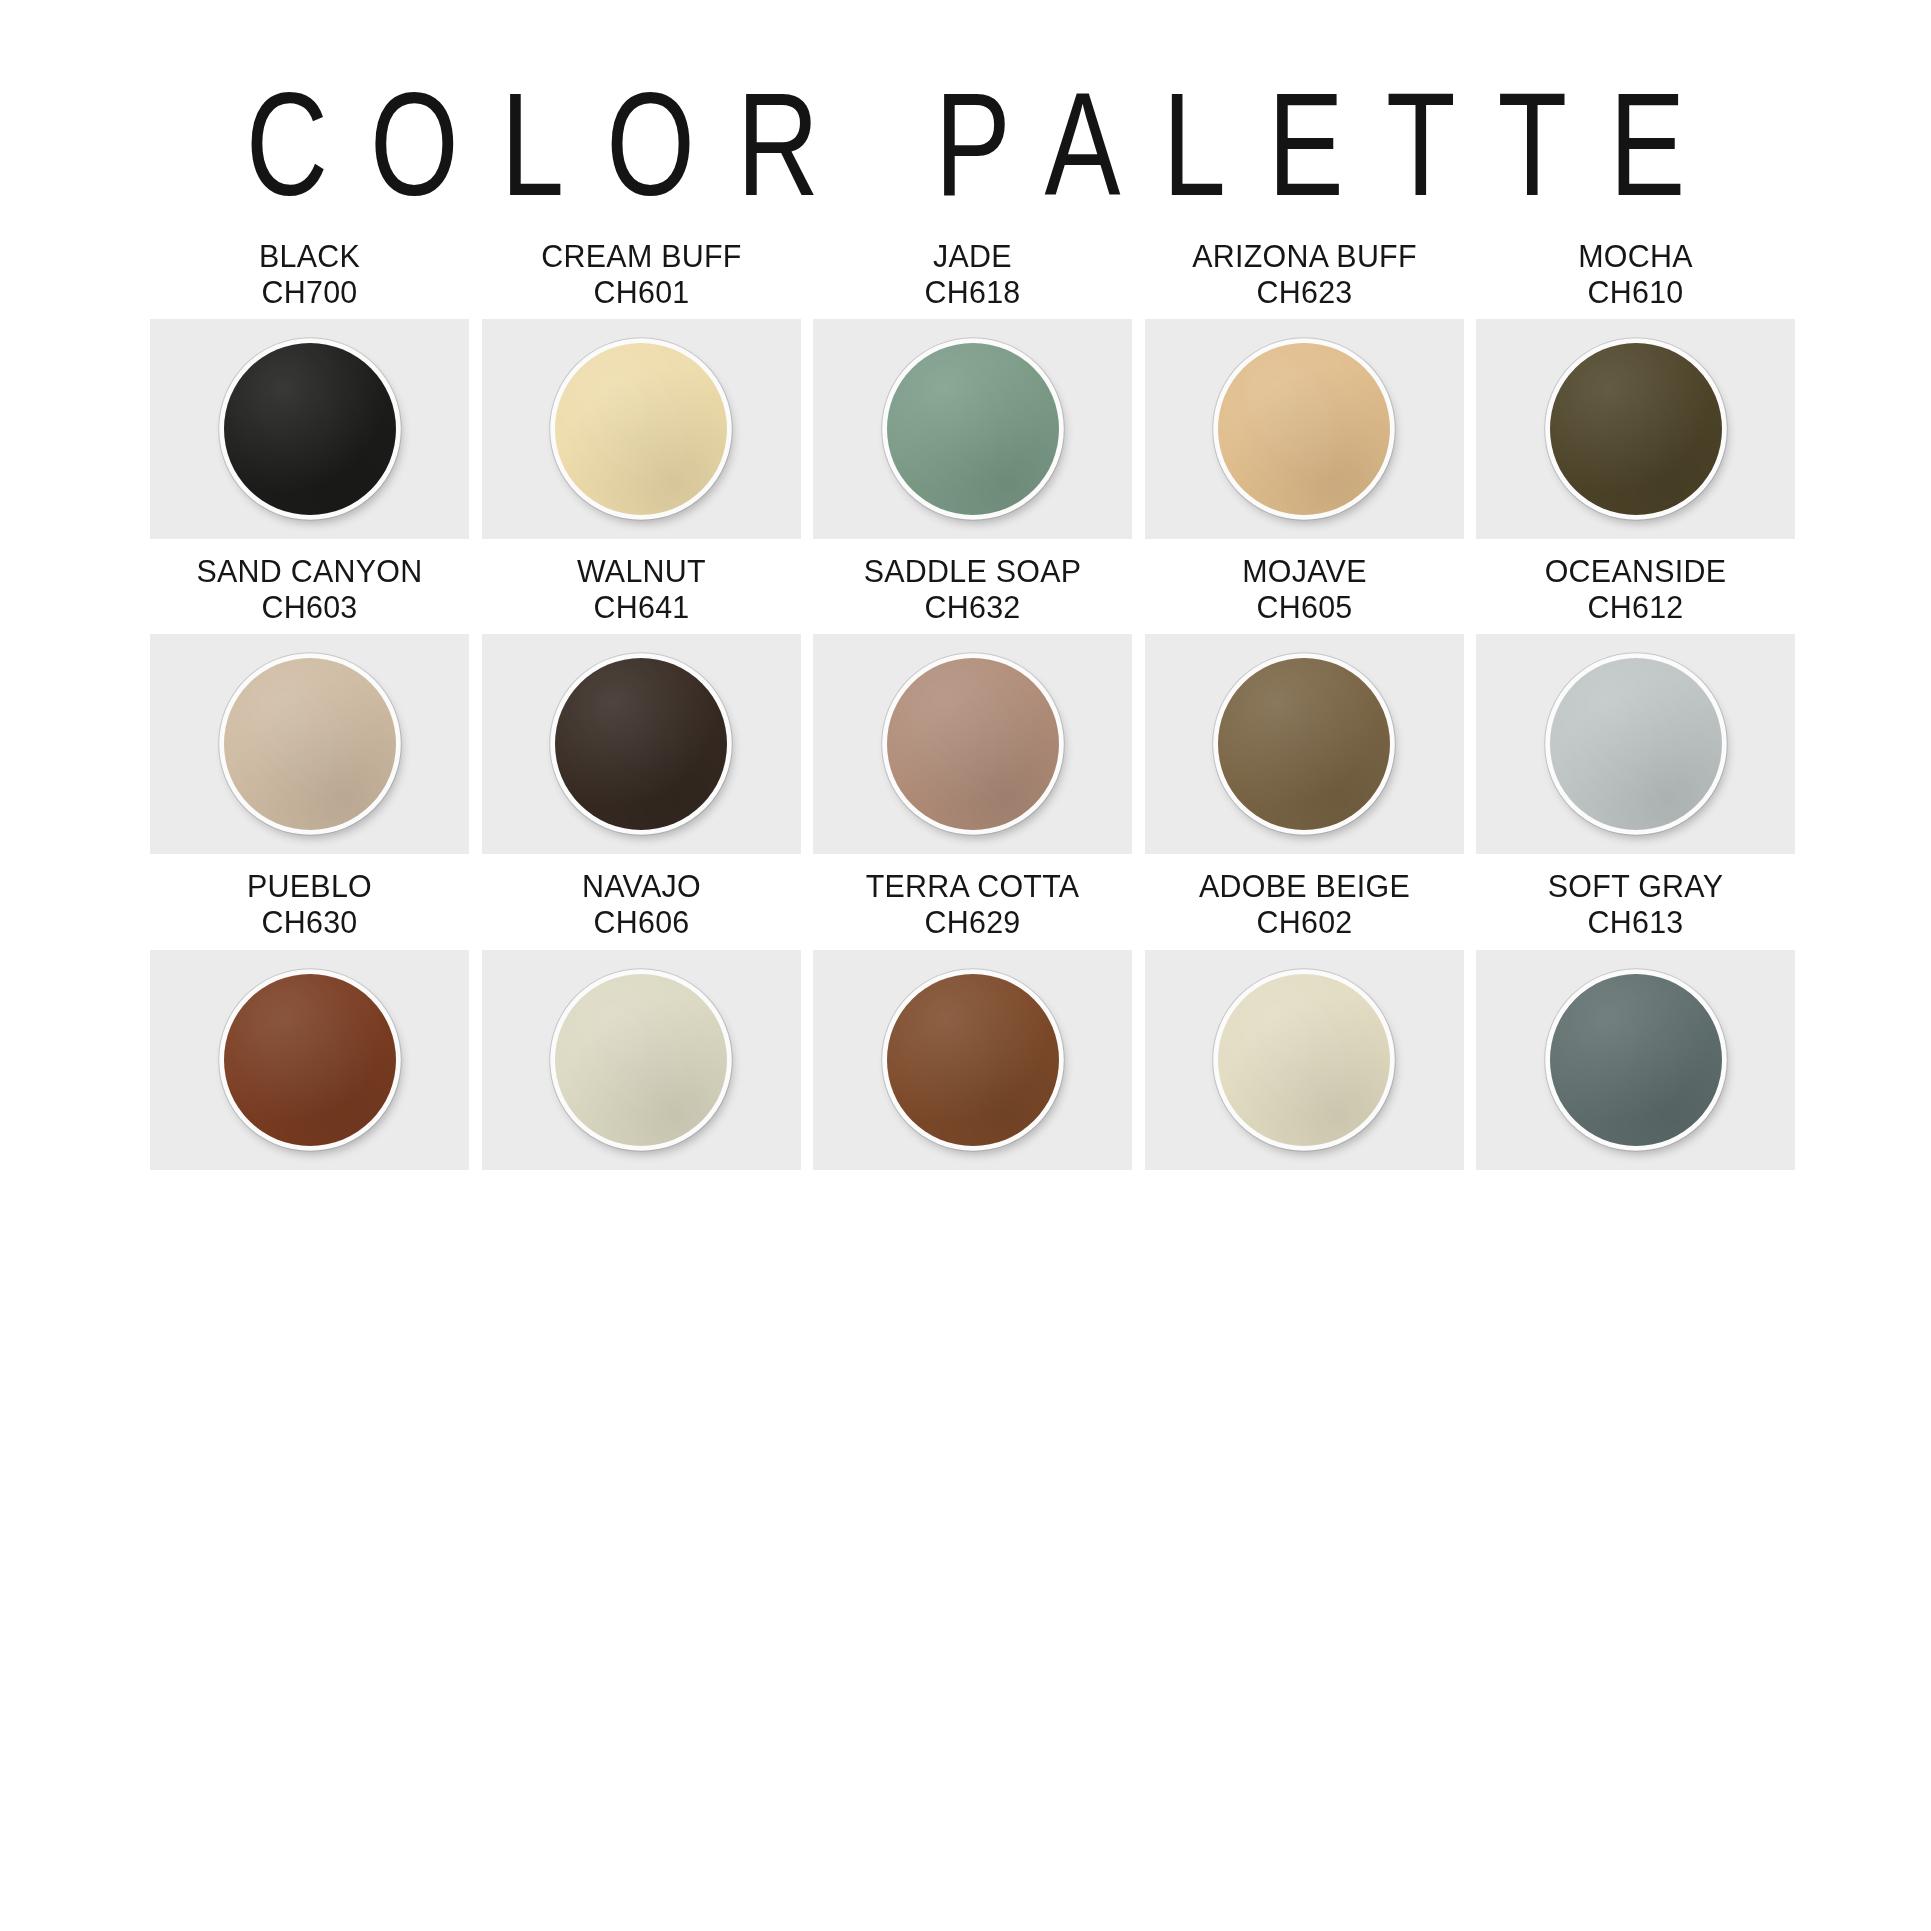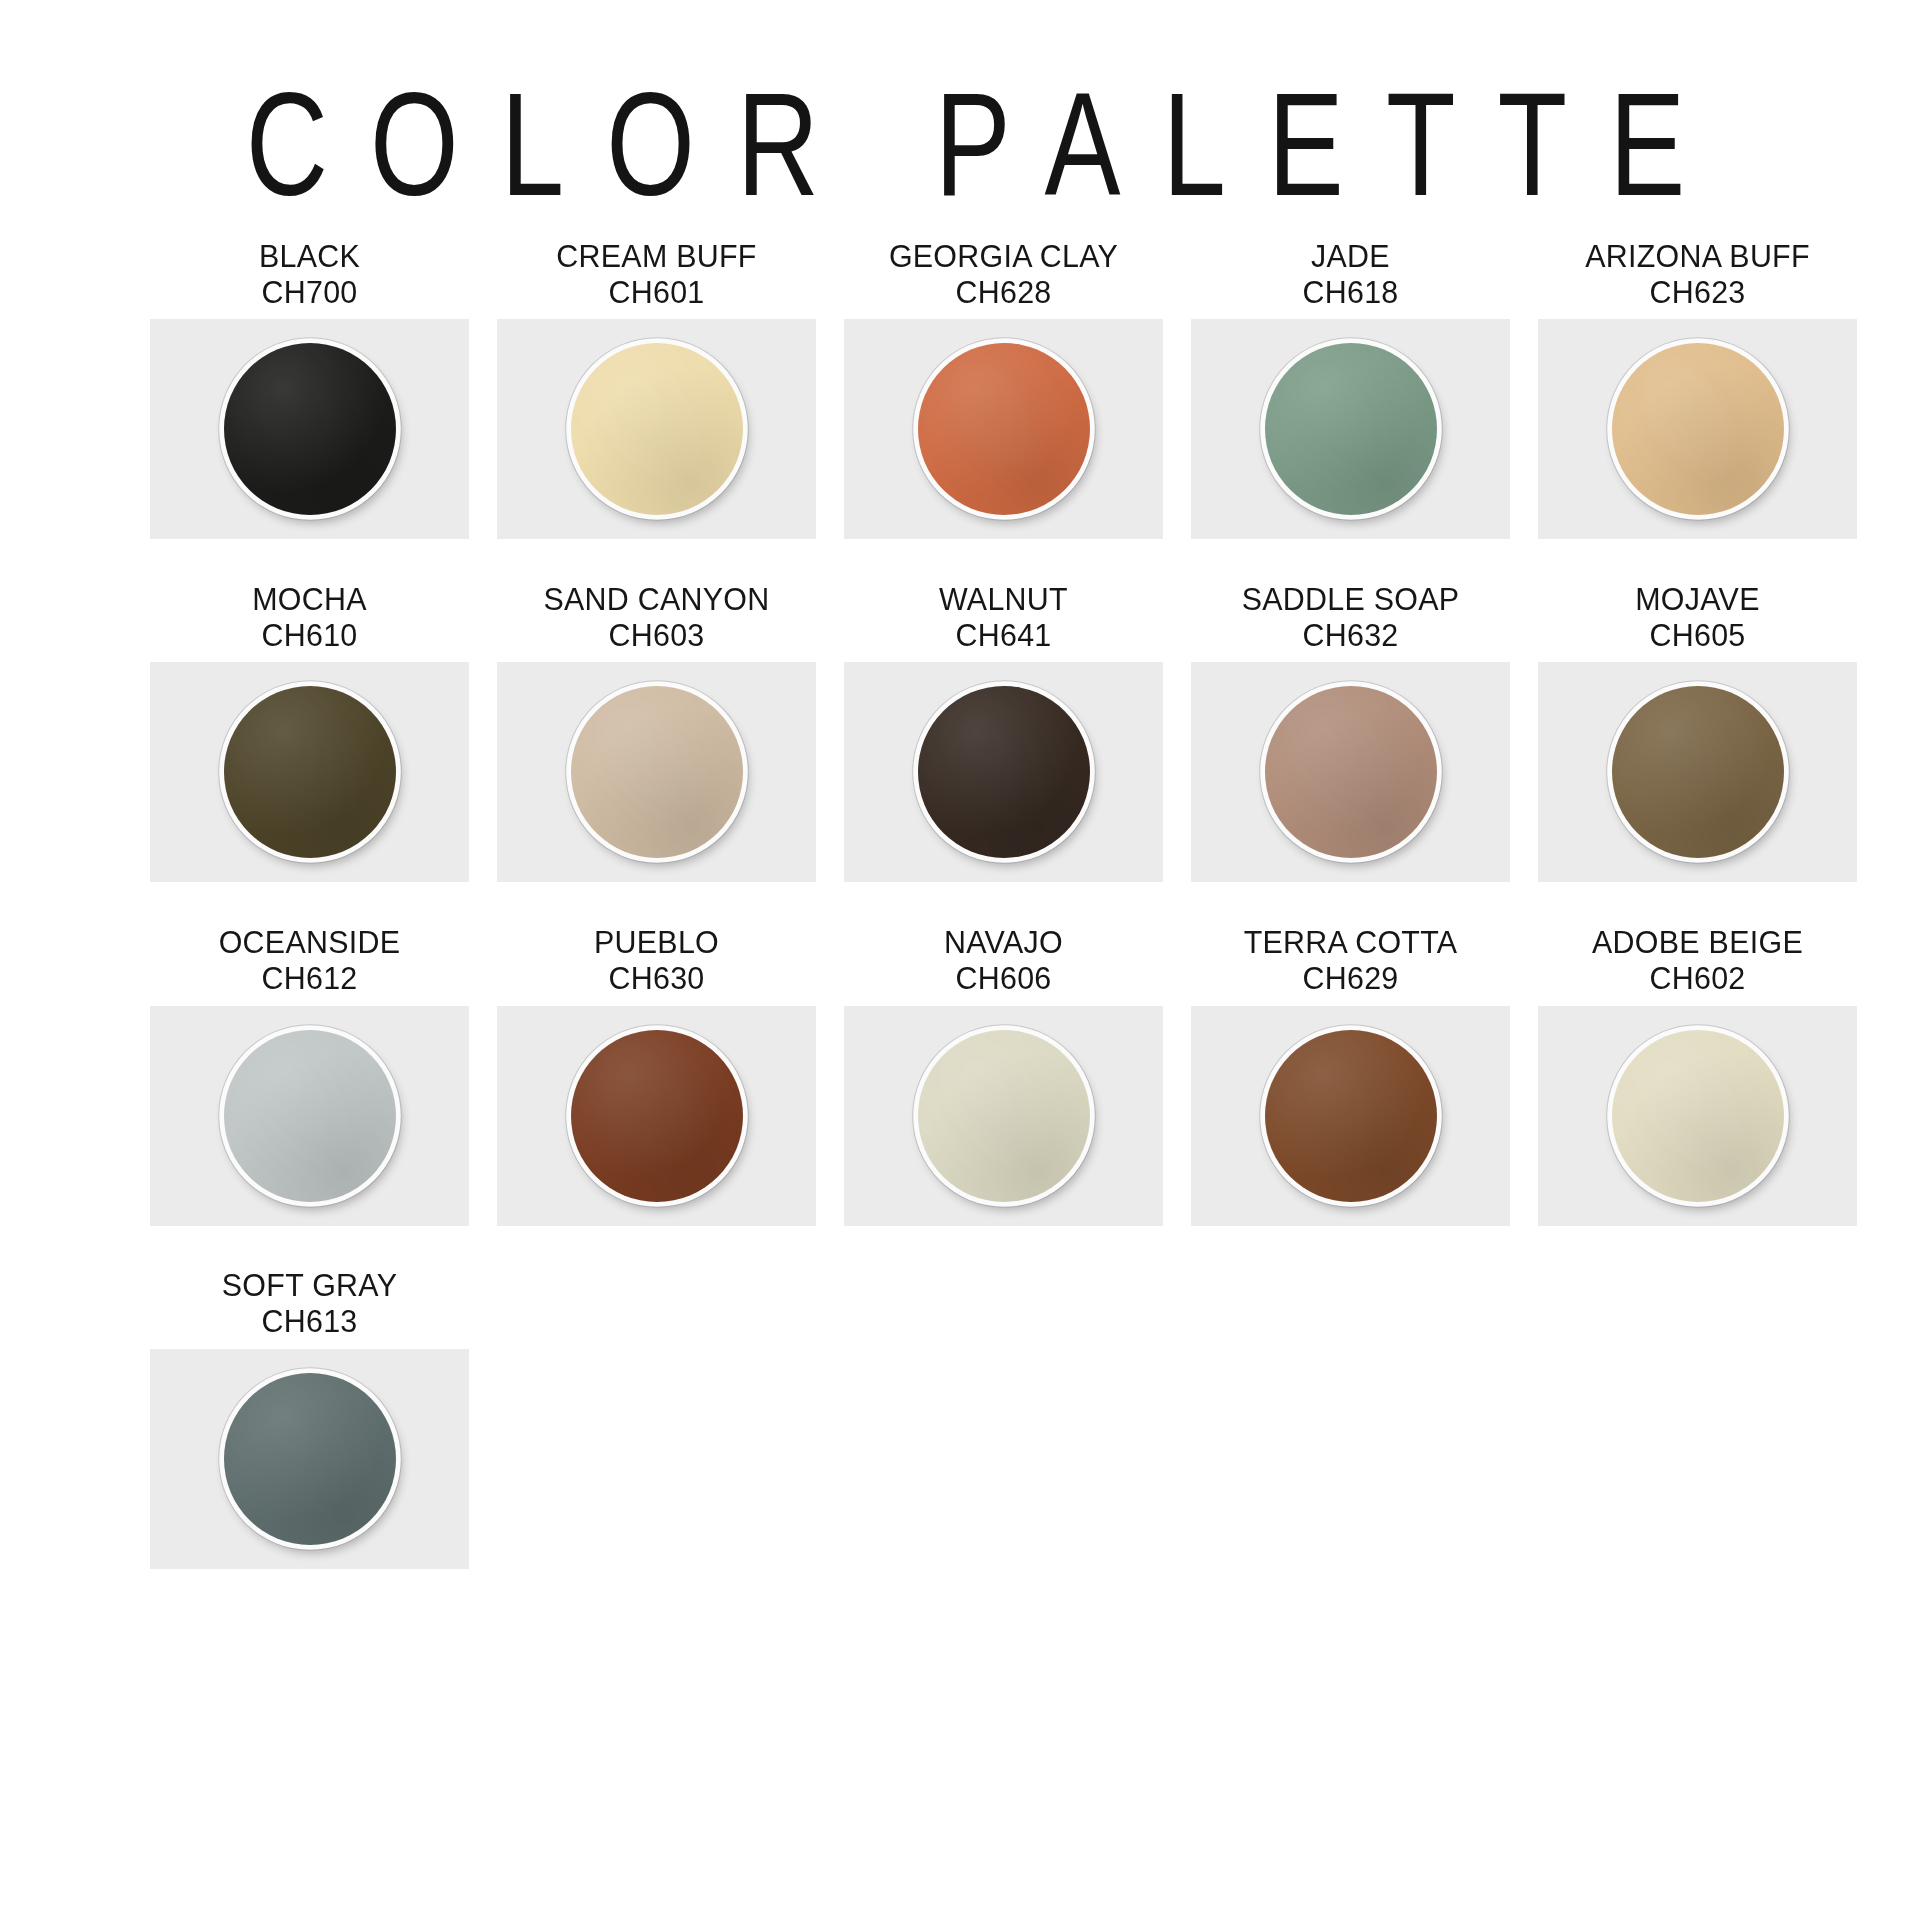--- a/index.html
+++ b/index.html
@@ -42,21 +42,20 @@
   
   .grid {
     position: absolute;
     top: 224px;
     left: 150px;
     width: 1653px;
     display: grid;
     grid-template-columns: repeat(5, 319px);
     column-gap: 12.6px;
     row-gap: 0px;
-    gap: 28px;
   }
 
   .cell {
     width: 319px;
     display: flex;
     flex-direction: column;
     align-items: center;
   }
 
   .cell.empty {
@@ -136,29 +135,20 @@
         <div class="cell-label">
           <span class="name">CREAM BUFF</span>
           <span class="code">CH601</span>
         </div>
         <div class="card">
           <div class="disc" style="background: rgb(238, 220, 171);"></div>
         </div>
       </div>
       <div class="cell">
         <div class="cell-label">
-          <span class="name">GEORGIA CLAY</span>
-          <span class="code">CH628</span>
-        </div>
-        <div class="card">
-          <div class="disc" style="background: rgb(207, 107, 67);"></div>
-        </div>
-      </div>
-      <div class="cell">
-        <div class="cell-label">
           <span class="name">JADE</span>
           <span class="code">CH618</span>
         </div>
         <div class="card">
           <div class="disc" style="background: rgb(123, 155, 135);"></div>
         </div>
       </div>
       <div class="cell">
         <div class="cell-label">
           <span class="name">ARIZONA BUFF</span>

